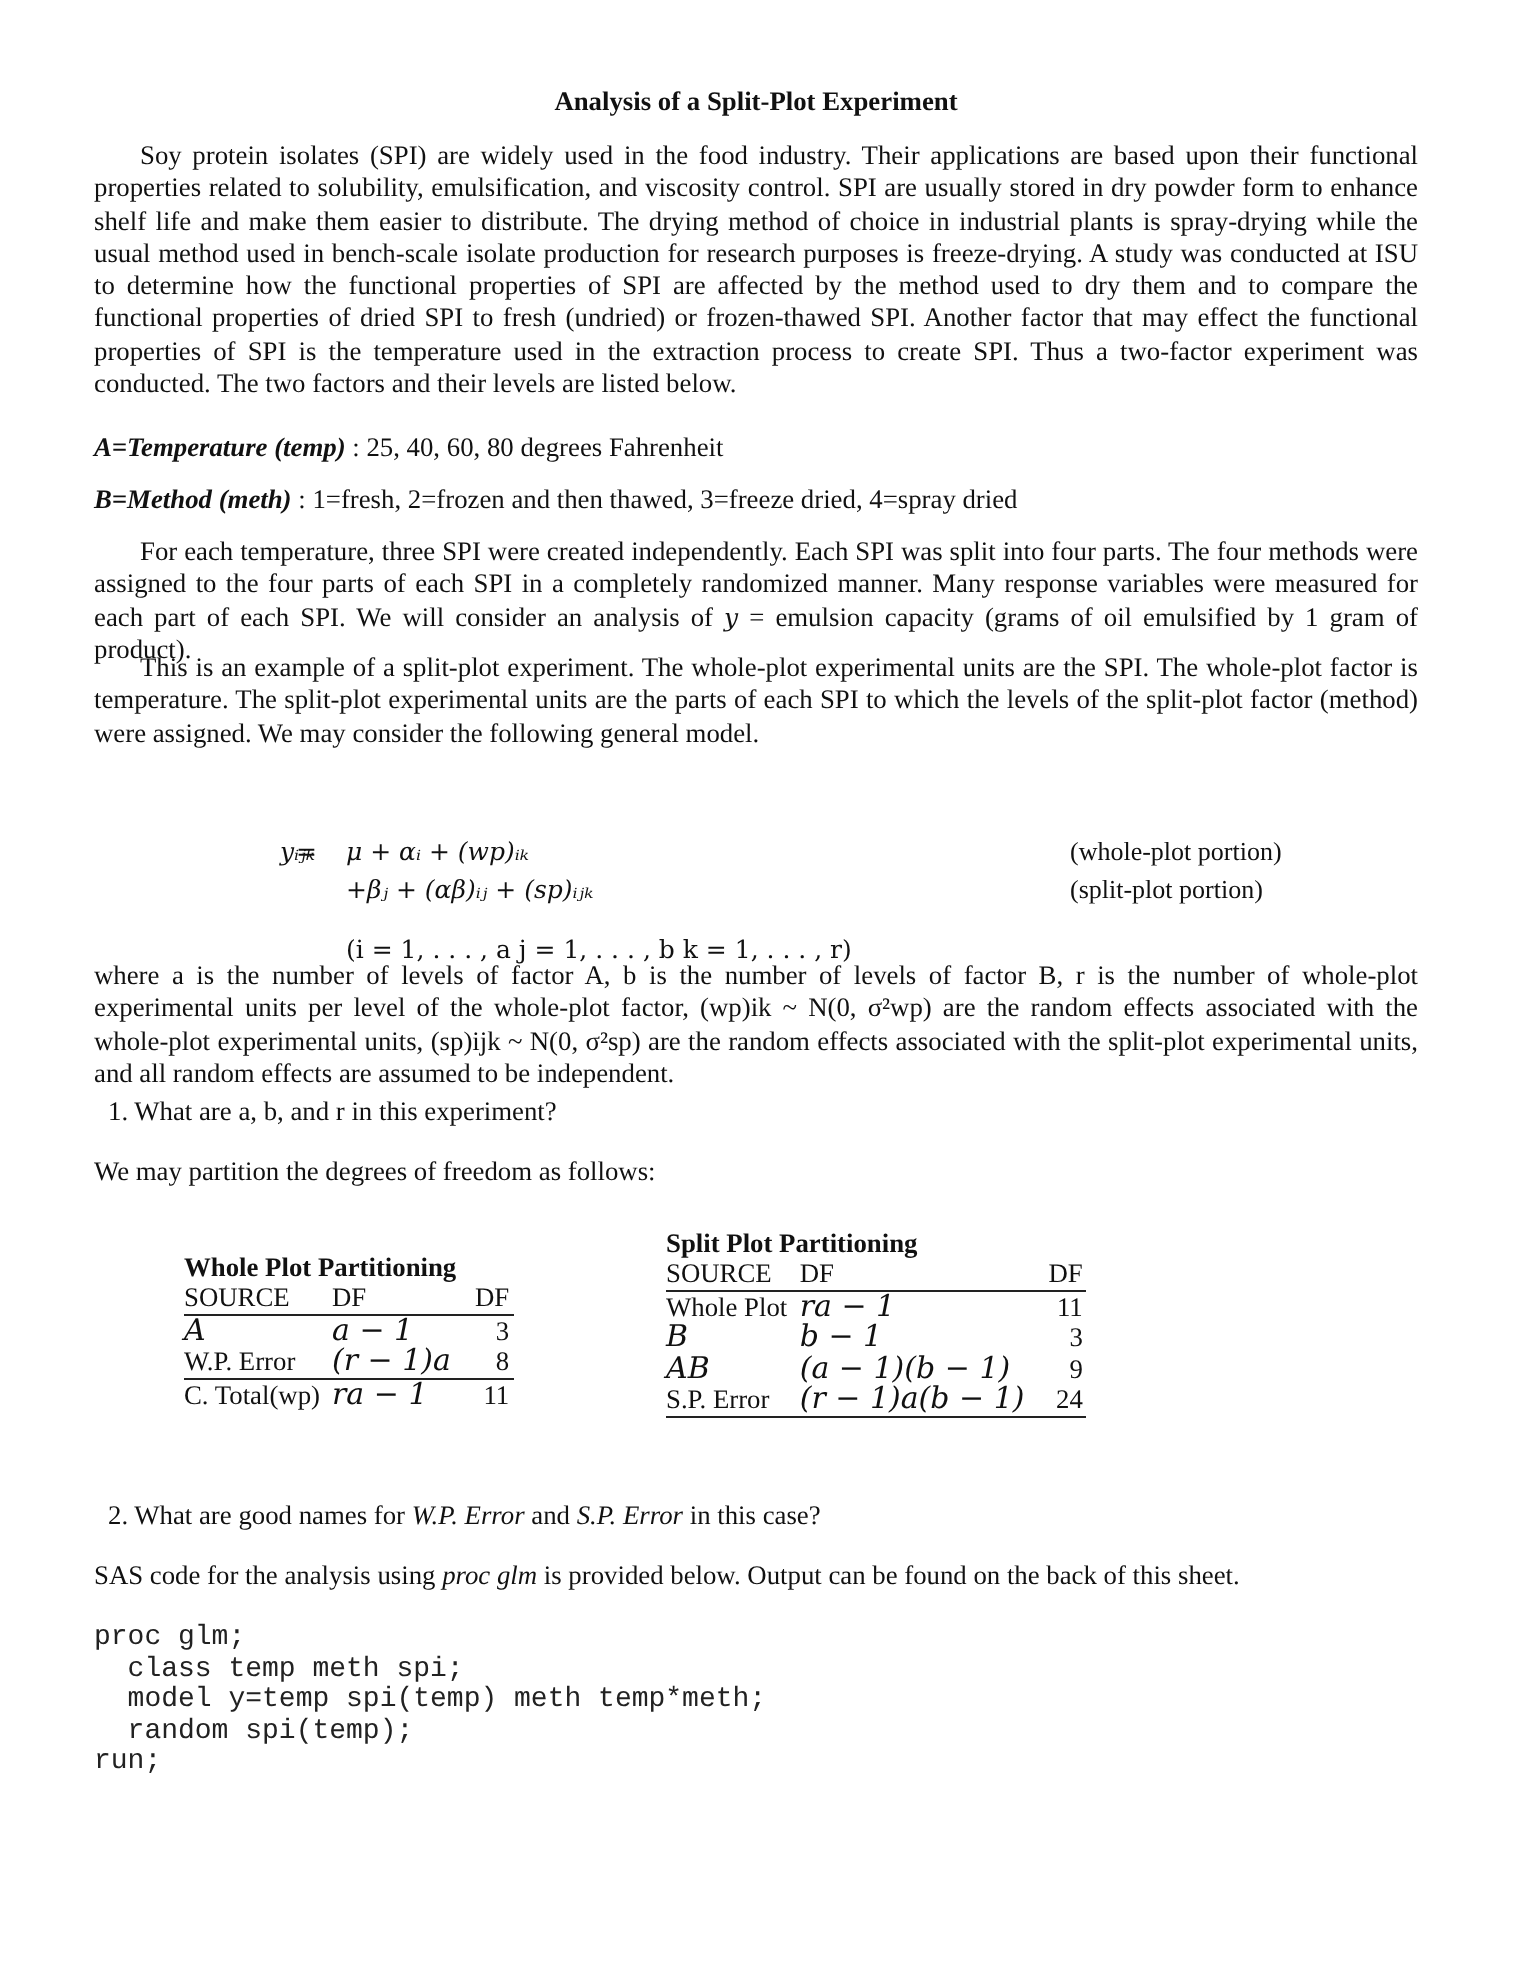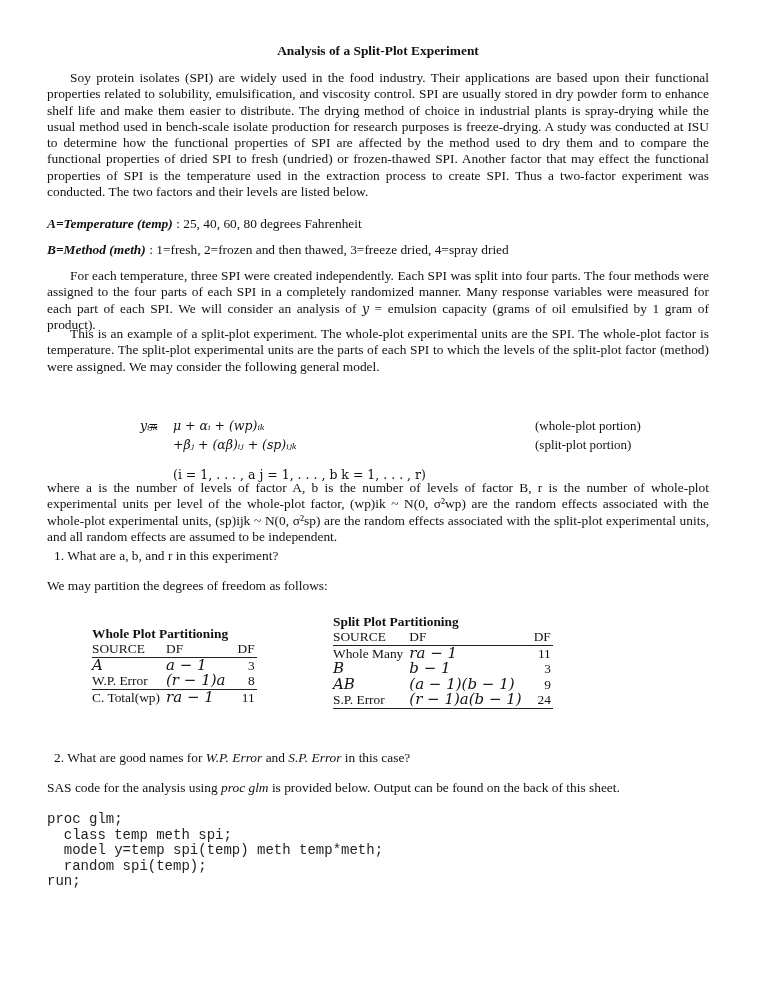--- a/index.html
+++ b/index.html
@@ -111,21 +111,21 @@
   <div class="tbl" style="left:286px; top:614px;">
     <div class="tcap">Split Plot Partitioning</div>
     <table class="df">
       <tbody>
           <tr class="sep">
         <td style="padding-right:14px;">SOURCE</td>
         <td>DF</td>
         <td class="num">DF</td>
       </tr>
       <tr>
-        <td>Whole Many</td>
+        <td>Whole Plot</td>
         <td class="form">ra − 1</td>
         <td class="num">11</td>
       </tr>
       <tr>
         <td class="form">B</td>
         <td class="form">b − 1</td>
         <td class="num">3</td>
       </tr>
       <tr>
         <td class="form">AB</td>

